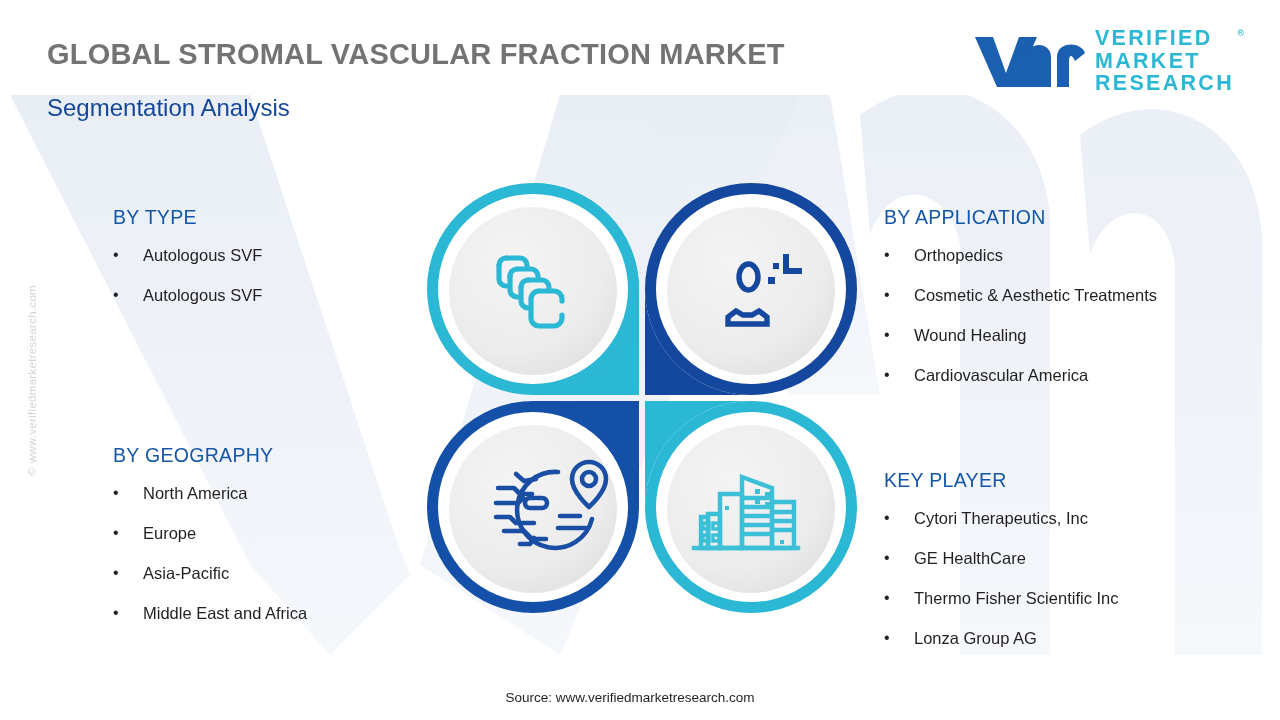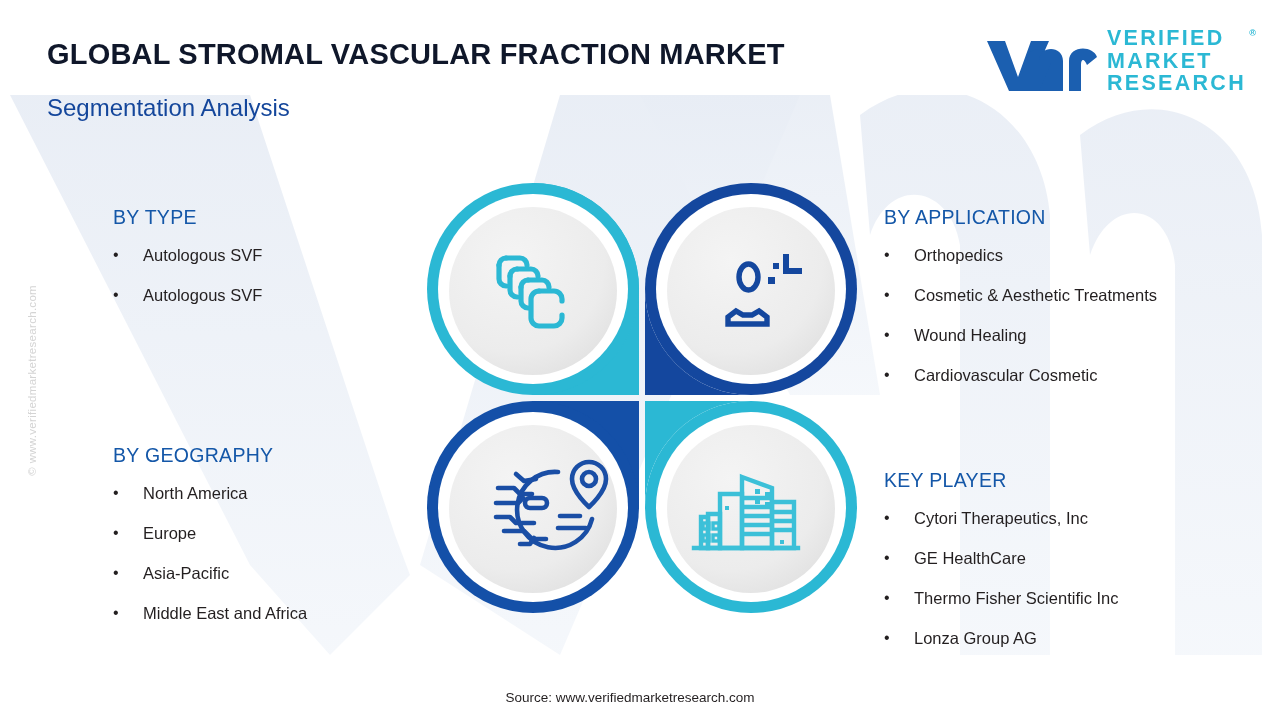--- a/index.html
+++ b/index.html
@@ -36,38 +36,38 @@
     left: 0; top: 0;
     width: 1280px;
     z-index: 5;
   }
   #page-title {
     position: absolute;
     left: 47px; top: 38px;
     font-size: 29px;
     font-weight: bold;
     letter-spacing: 0.2px;
-    color: #0f172a;
+    color: #737373;
     white-space: nowrap;
   }
   #page-subtitle {
     position: absolute;
     left: 47px; top: 94px;
     font-size: 24px;
     font-weight: normal;
     color: #14469b;
     white-space: nowrap;
   }
 
   
   #logo {
     position: absolute;
-    right: 34px; top: 27px;
+    right: 46px; top: 27px;
     display: flex;
-    align-items: flex-end;
+    align-items: flex-start;
     gap: 2px;
     z-index: 6;
   }
   #logo-mark { display:block; }
   #logo-words {
     position: relative;
     color: #2bb8d4;
     font-size: 21.5px;
     font-weight: bold;
     letter-spacing: 2.3px;
@@ -248,21 +248,21 @@
       <li>
         <span class="bullet">•</span>
         <span>Cosmetic &amp; Aesthetic Treatments</span>
       </li>
       <li>
         <span class="bullet">•</span>
         <span>Wound Healing</span>
       </li>
       <li>
         <span class="bullet">•</span>
-        <span>Cardiovascular Cosmetic</span>
+        <span>Cardiovascular America</span>
       </li>
     </ul>
   </div>
 
   <div class="segment" id="seg-key">
     <div class="segment-title">KEY PLAYER</div>
     <ul class="segment-list">
       <li>
         <span class="bullet">•</span>
         <span>Cytori Therapeutics, Inc</span>

